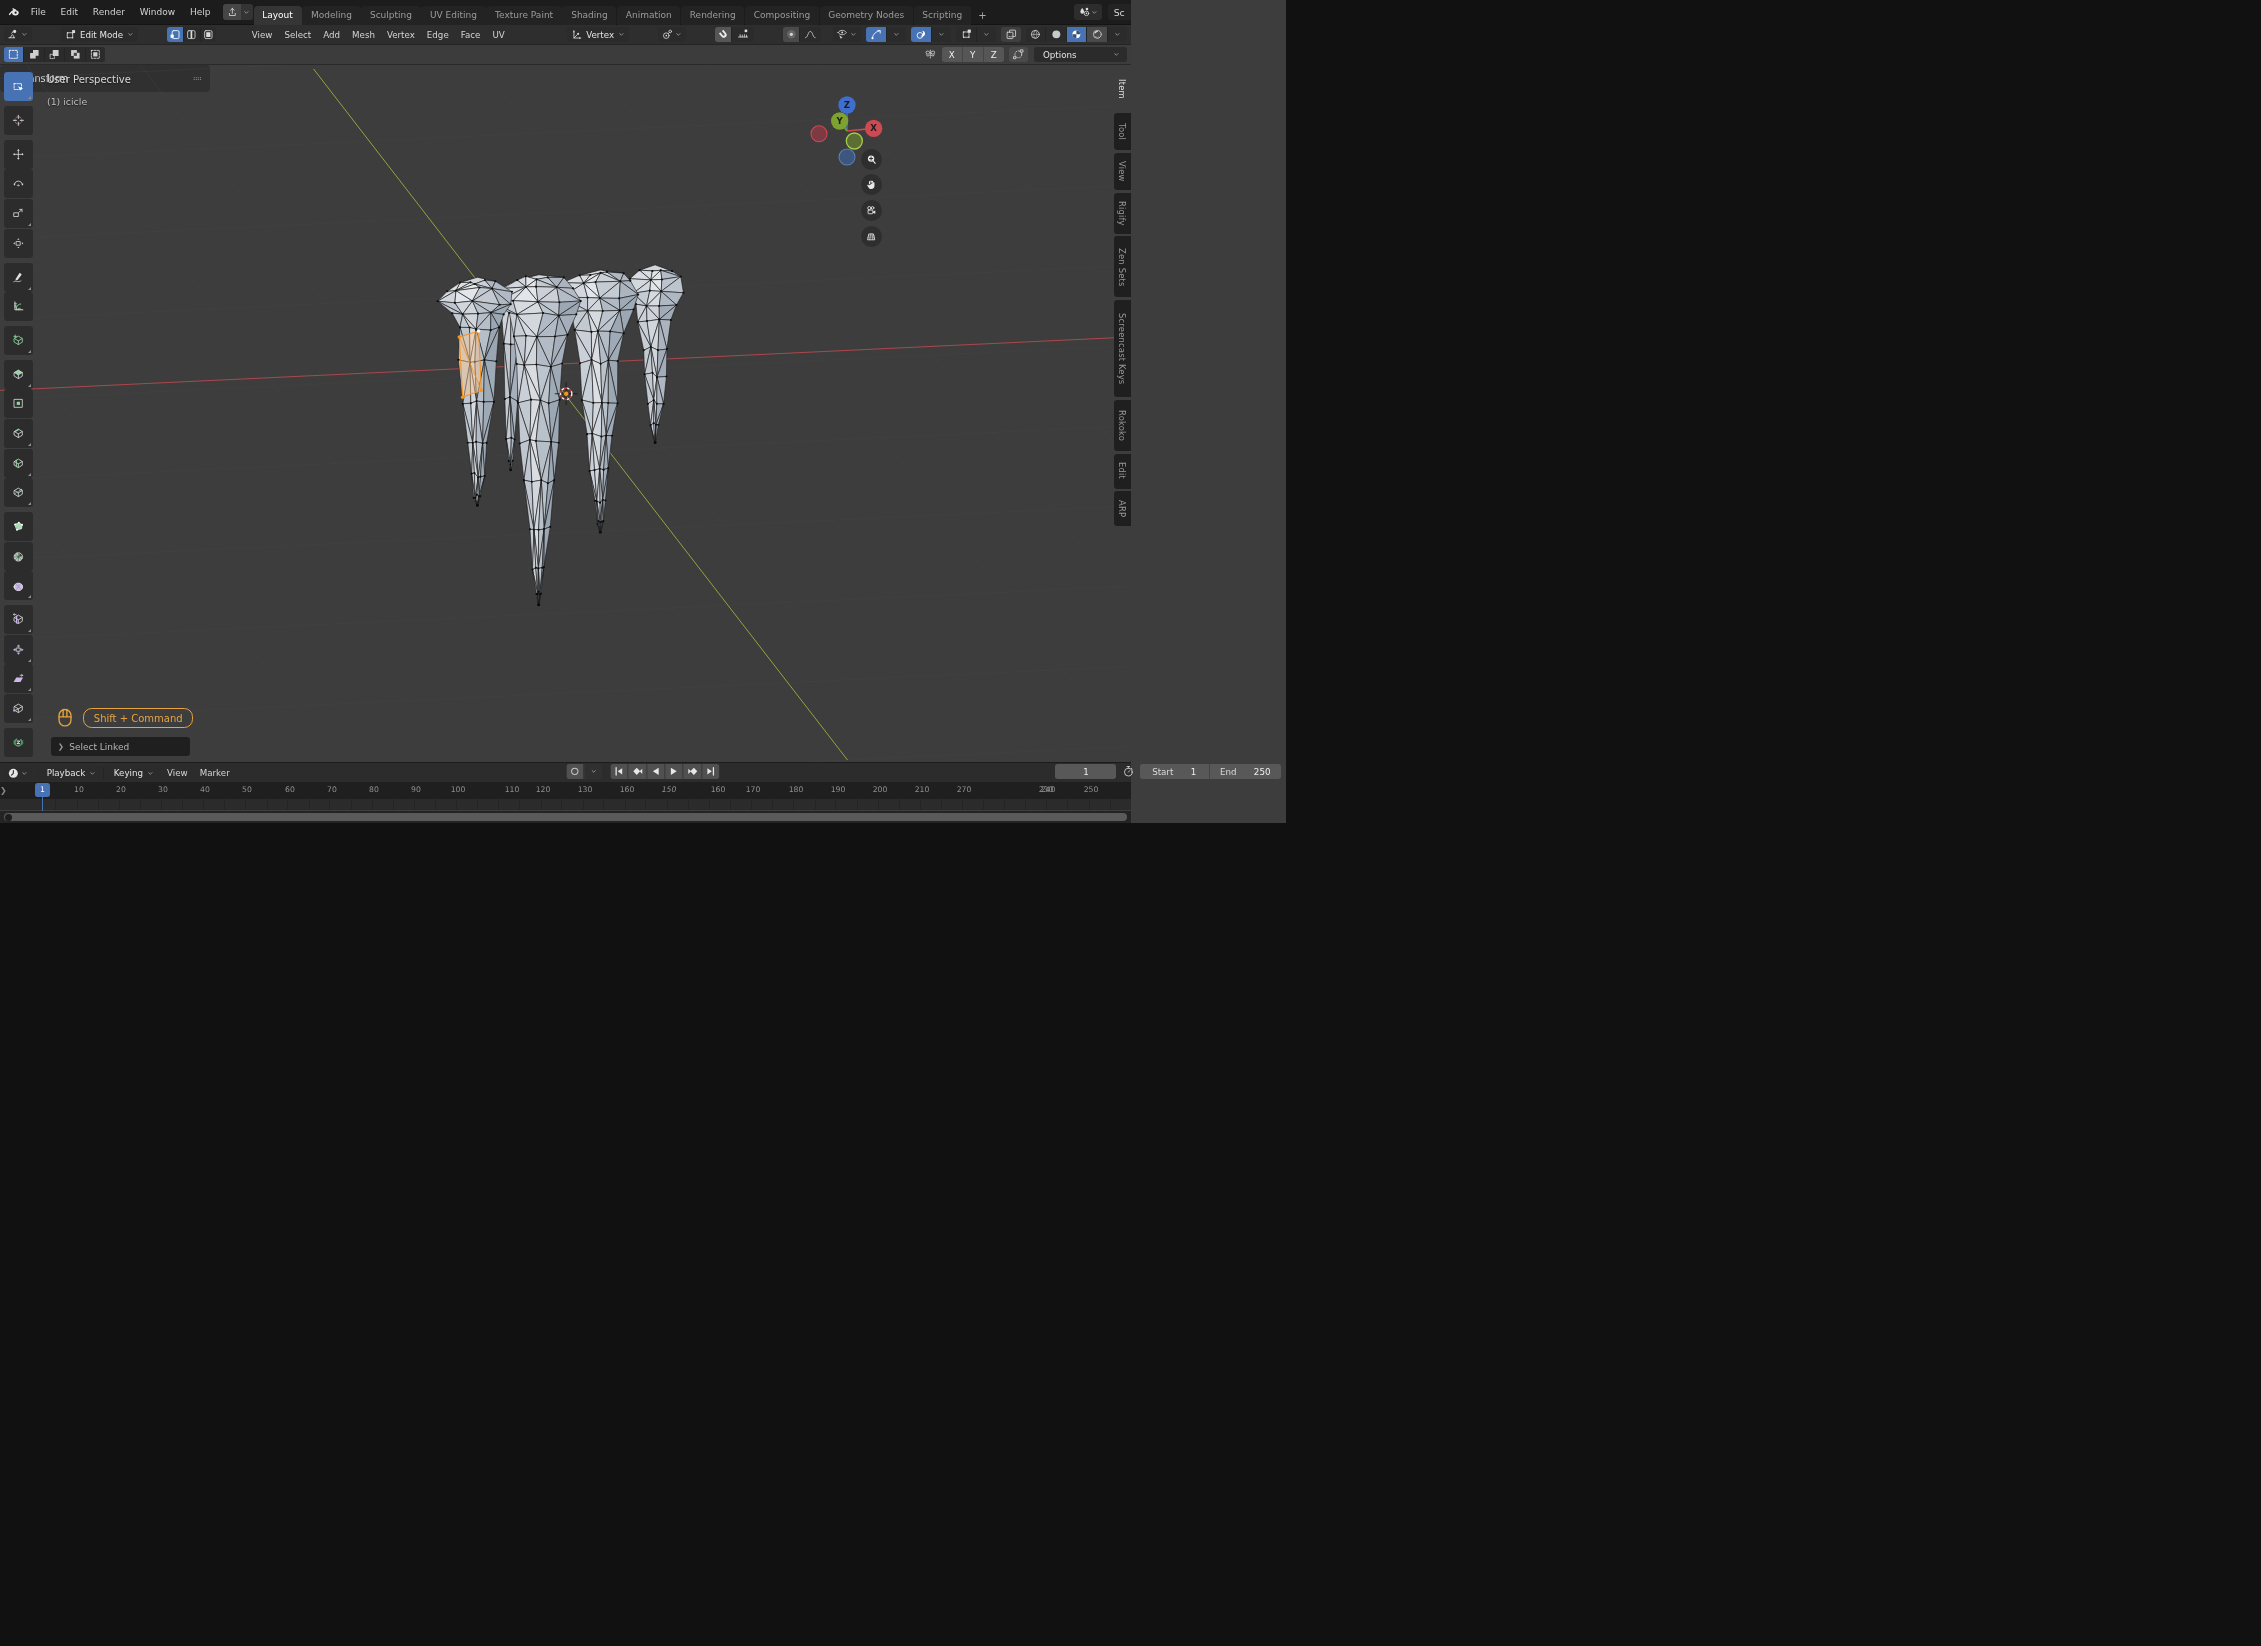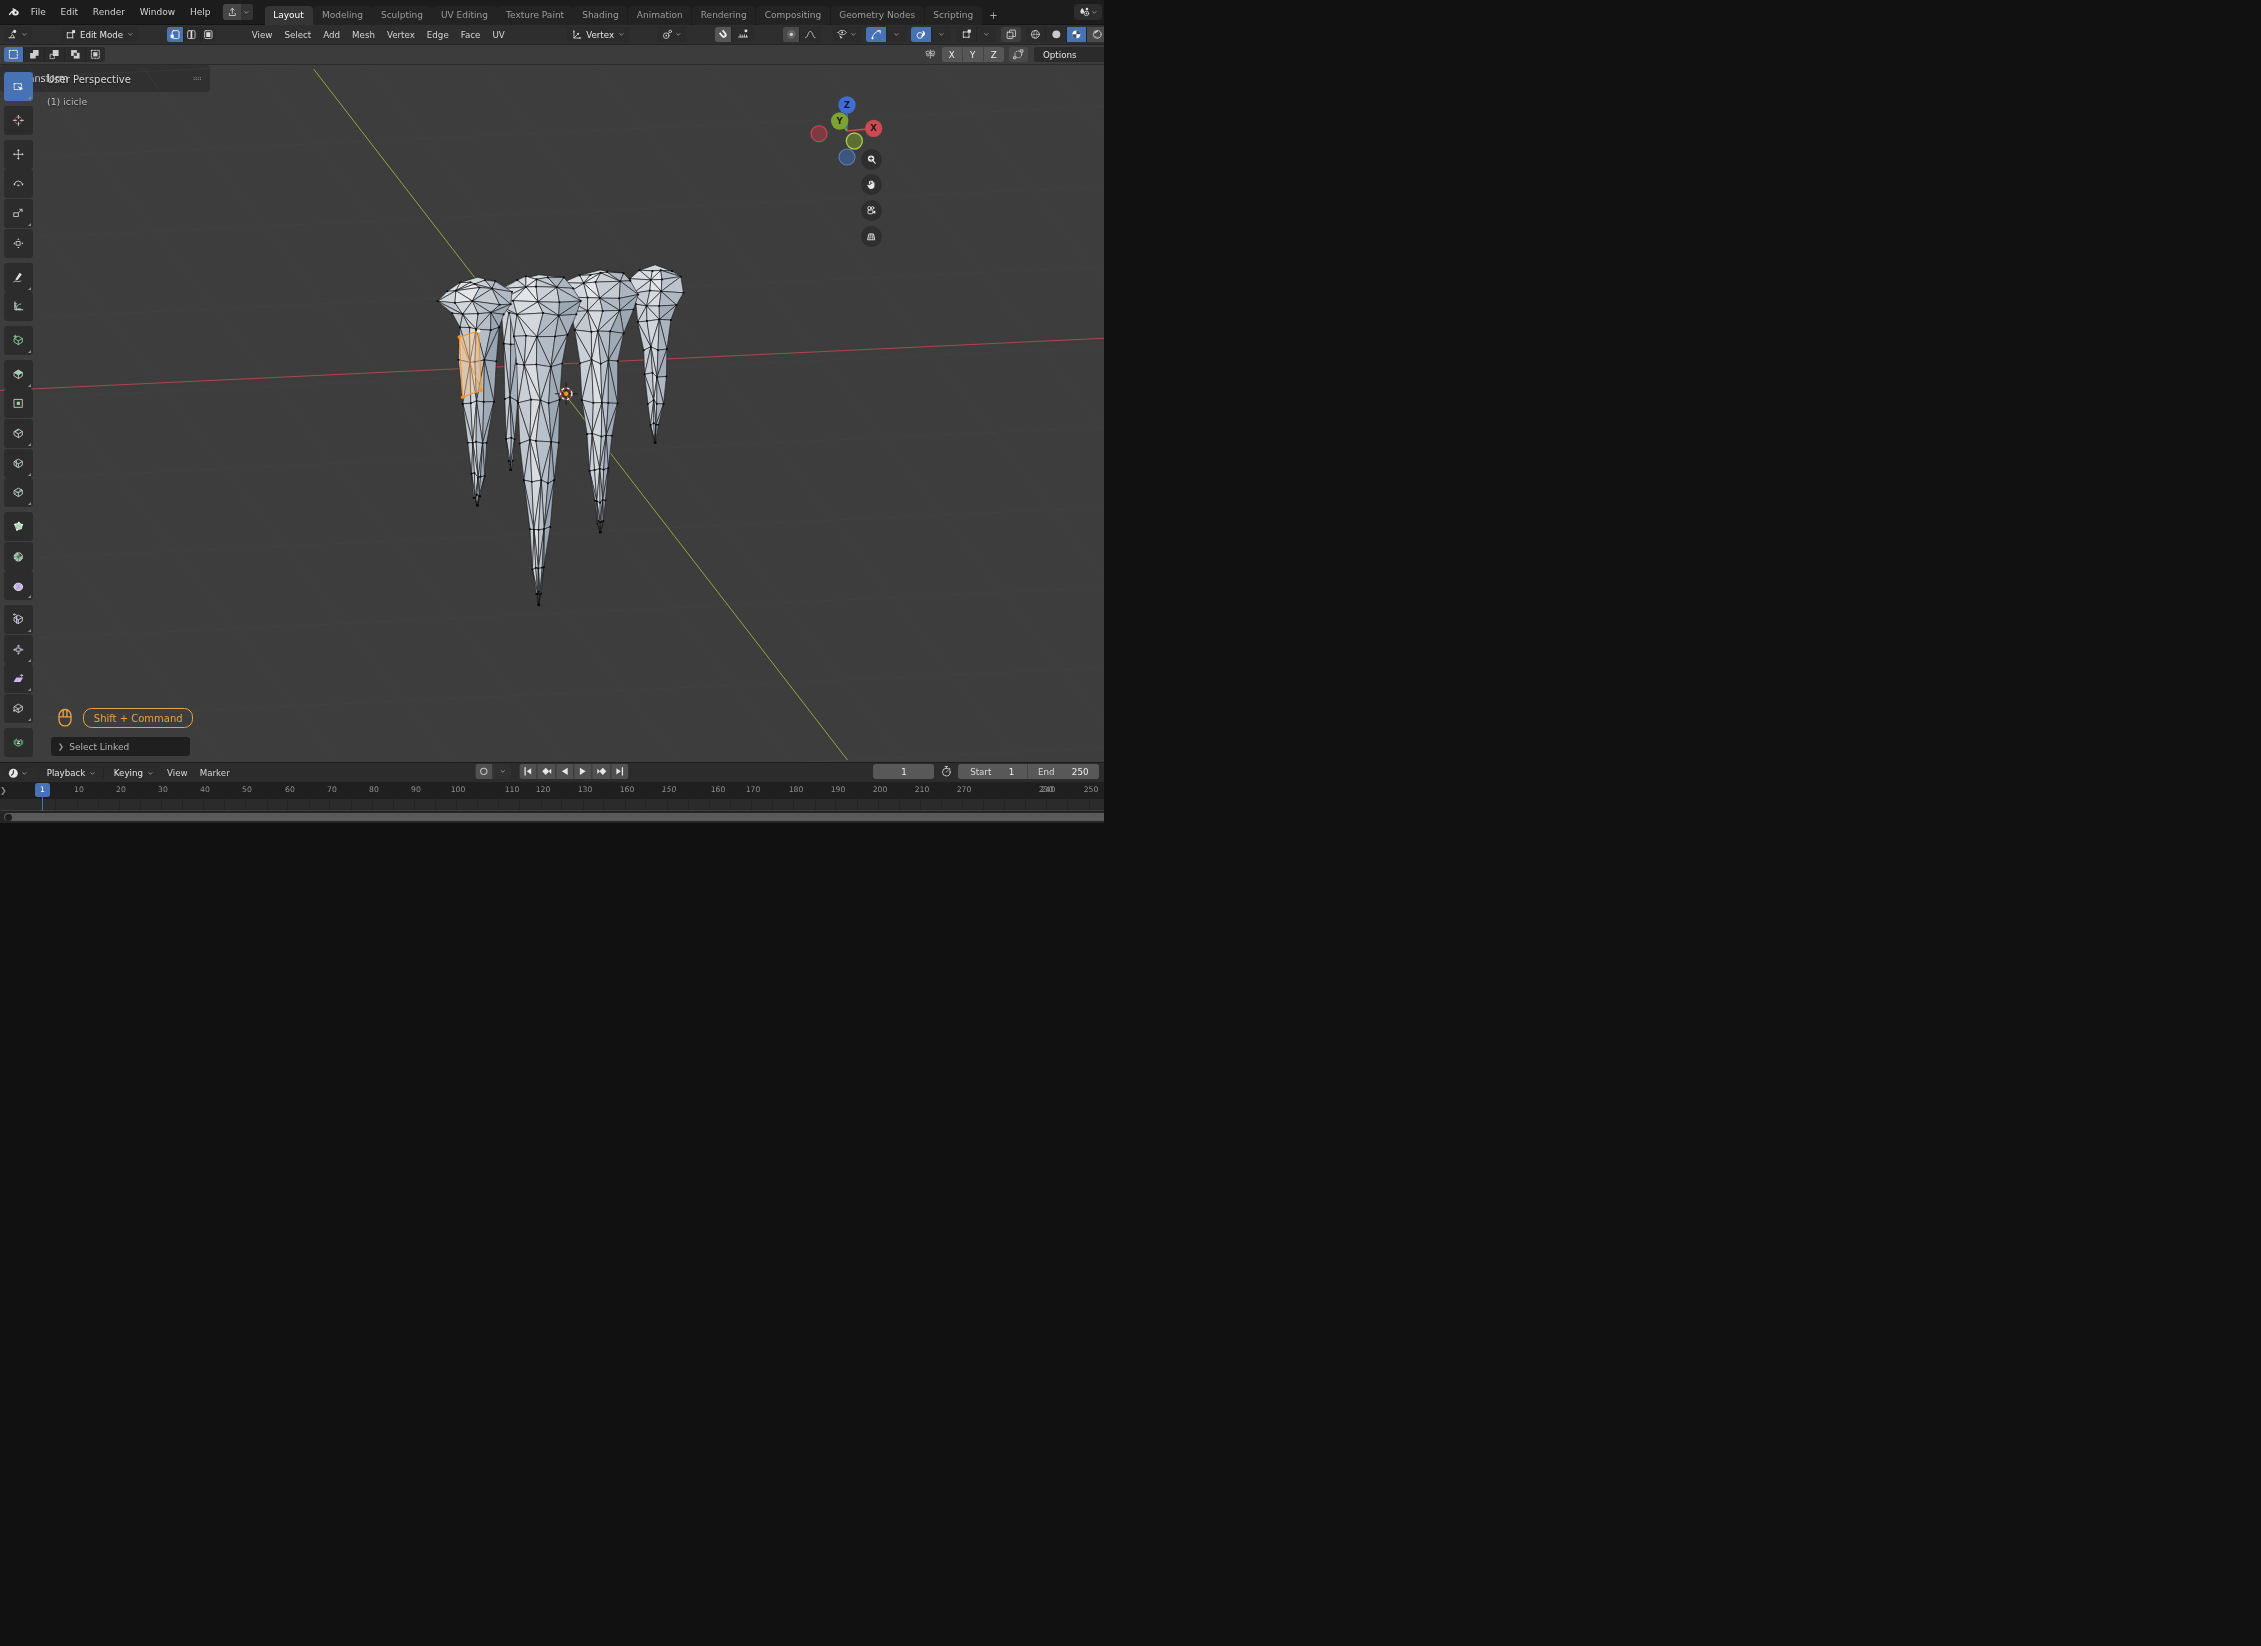--- a/index.html
+++ b/index.html
@@ -1,30 +1,30 @@
 <!DOCTYPE html>
 <html style="font-size:10.7px"><head>
 <meta charset="utf-8">
 <style>
   html,body{margin:0;padding:0;background:#111;}
-  #app{position:relative;width:1104px;height:823px;background:#3d3d3d;overflow:hidden;
+  #app{position:relative;width:1286px;height:823px;background:#3d3d3d;overflow:hidden;
        font-family:"DejaVu Sans","Liberation Sans",sans-serif;color:#cfcfcf;font-size:8.7px;
        -webkit-font-smoothing:antialiased;}
   .abs{position:absolute;}
   .row{display:flex;align-items:center;}
   .ic{display:inline-flex;align-items:center;justify-content:center;}
   .ic svg{stroke:#d6d6d6;fill:none;stroke-width:1.6;stroke-linecap:round;stroke-linejoin:round;display:block;}
   
   #topbar{left:0;top:0;width:1131px;height:25px;background:#1c1c1c;display:flex;align-items:center;border-bottom:0.7px solid #141414;box-sizing:border-box;}
   .menu-item{padding:0 7.4px;color:#d2d2d2;font-size:9px;cursor:default;}
   .export-btn{display:flex;align-items:center;background:#3e3e3e;border-radius:3.3px;height:16px;margin-left:5.3px;overflow:hidden;}
   .export-btn .seg{display:flex;align-items:center;justify-content:center;height:100%;}
   .export-btn .seg.main{width:17.4px;background:#464646;}
   .export-btn .seg.dd{width:12px;background:#343434;}
-  #workspaces{display:flex;align-items:flex-end;height:25px;margin-left:12px;flex:0 0 auto;}
+  #workspaces{display:flex;align-items:flex-end;height:25px;margin-left:1px;flex:0 0 auto;}
   .ws-tab{padding:4px 8.7px 4.7px;font-size:9px;color:#9b9b9b;background:#232323;border-radius:4px 4px 0 0;margin-right:0.7px;white-space:nowrap;}
   .ws-tab.active{background:#353535;color:#fff;}
   .ws-plus{padding:3.3px 6.7px;color:#aaa;font-size:10px;}
   #scene-select{margin-left:auto;display:flex;align-items:center;height:25px;}
   .scene-widget{display:flex;align-items:center;background:#2d2d2d;border-radius:3.3px;height:16.7px;padding:0 3.3px;}
   .scene-label{margin-left:5.3px;background:#232323;height:16.7px;border-radius:3.3px 0 0 3.3px;display:flex;align-items:center;padding:0 2.7px 0 6px;color:#d5d5d5;font-size:9.4px;width:14.7px;overflow:hidden;}
   
   #hdr2{left:0;top:25px;width:1131px;height:20px;background:#2e2e2e;display:flex;align-items:center;border-bottom:0.7px solid #242424;box-sizing:border-box;padding:0 4px;gap:12px;}
   #hdr3{left:0;top:45px;width:1131px;height:20px;background:#3c3c3c;display:flex;align-items:center;border-bottom:0.7px solid #2a2a2a;box-sizing:border-box;padding:0 4px;}
   .hbtn{height:14.7px;background:#2b2b2b;border-radius:2.7px;display:flex;align-items:center;padding:0 3.3px;}

